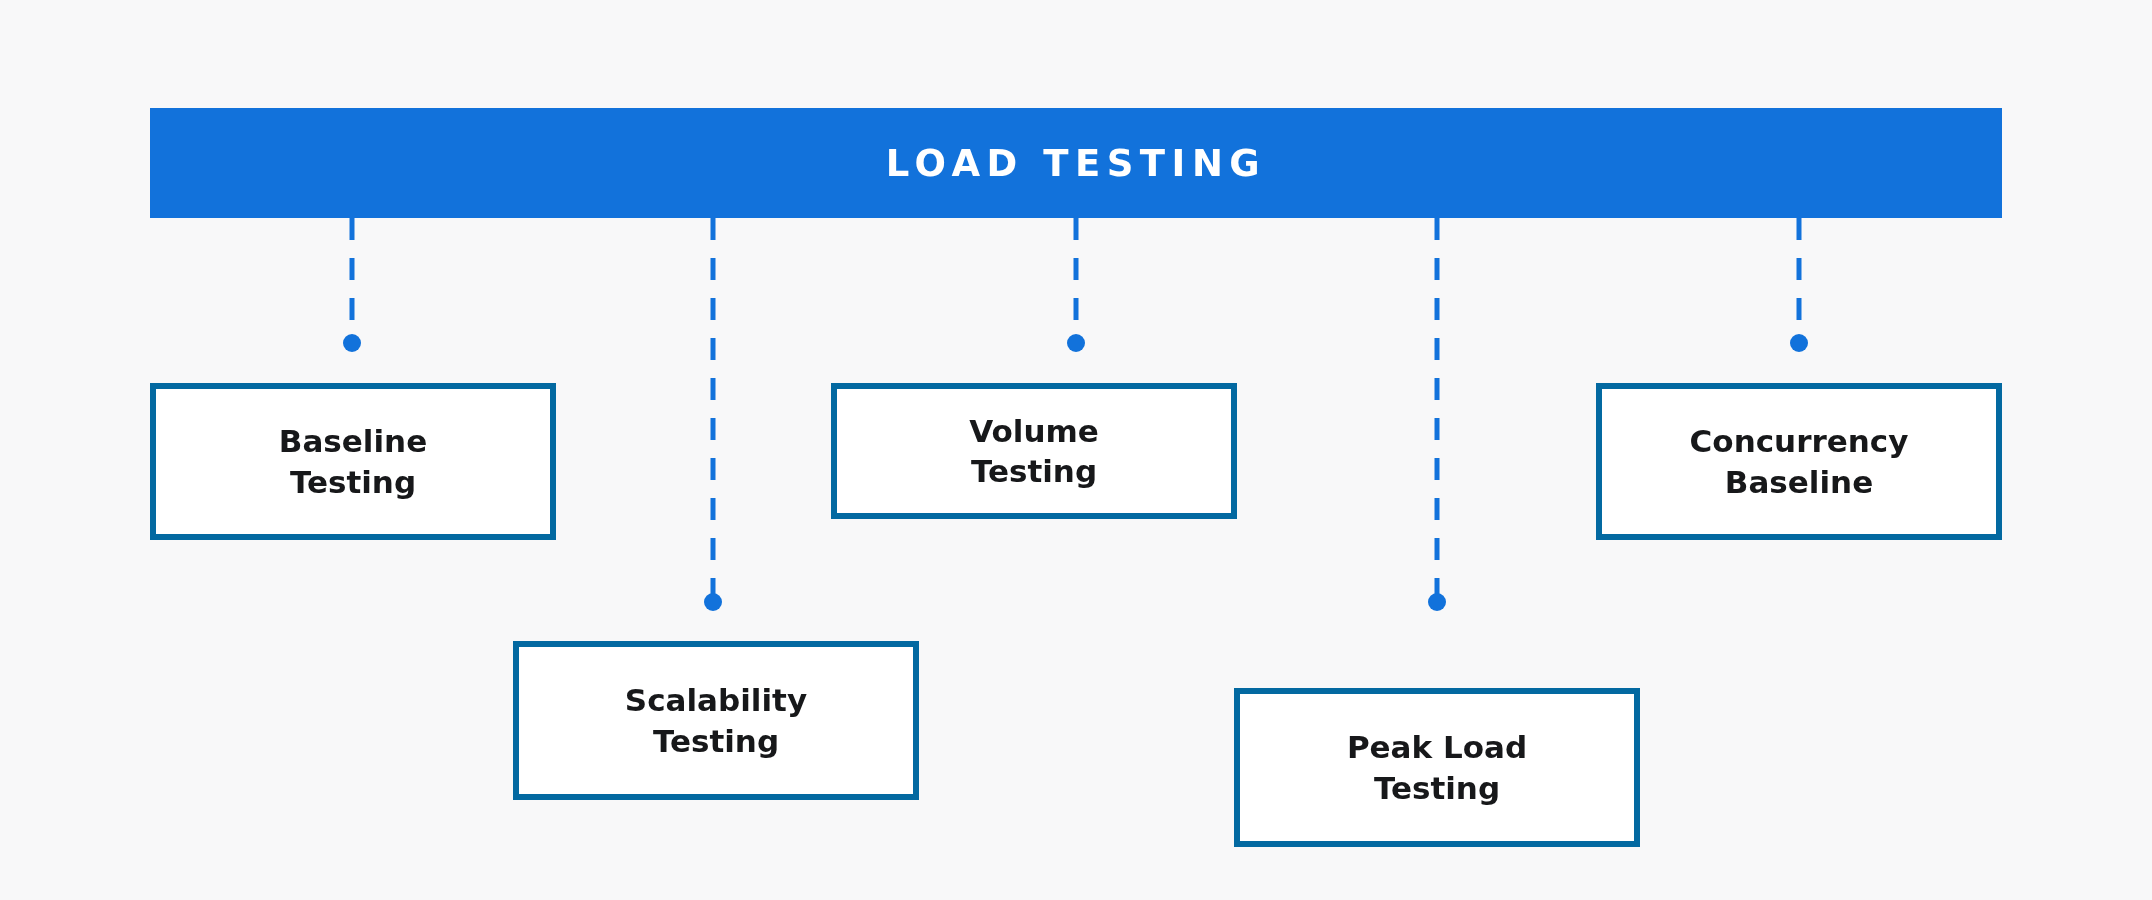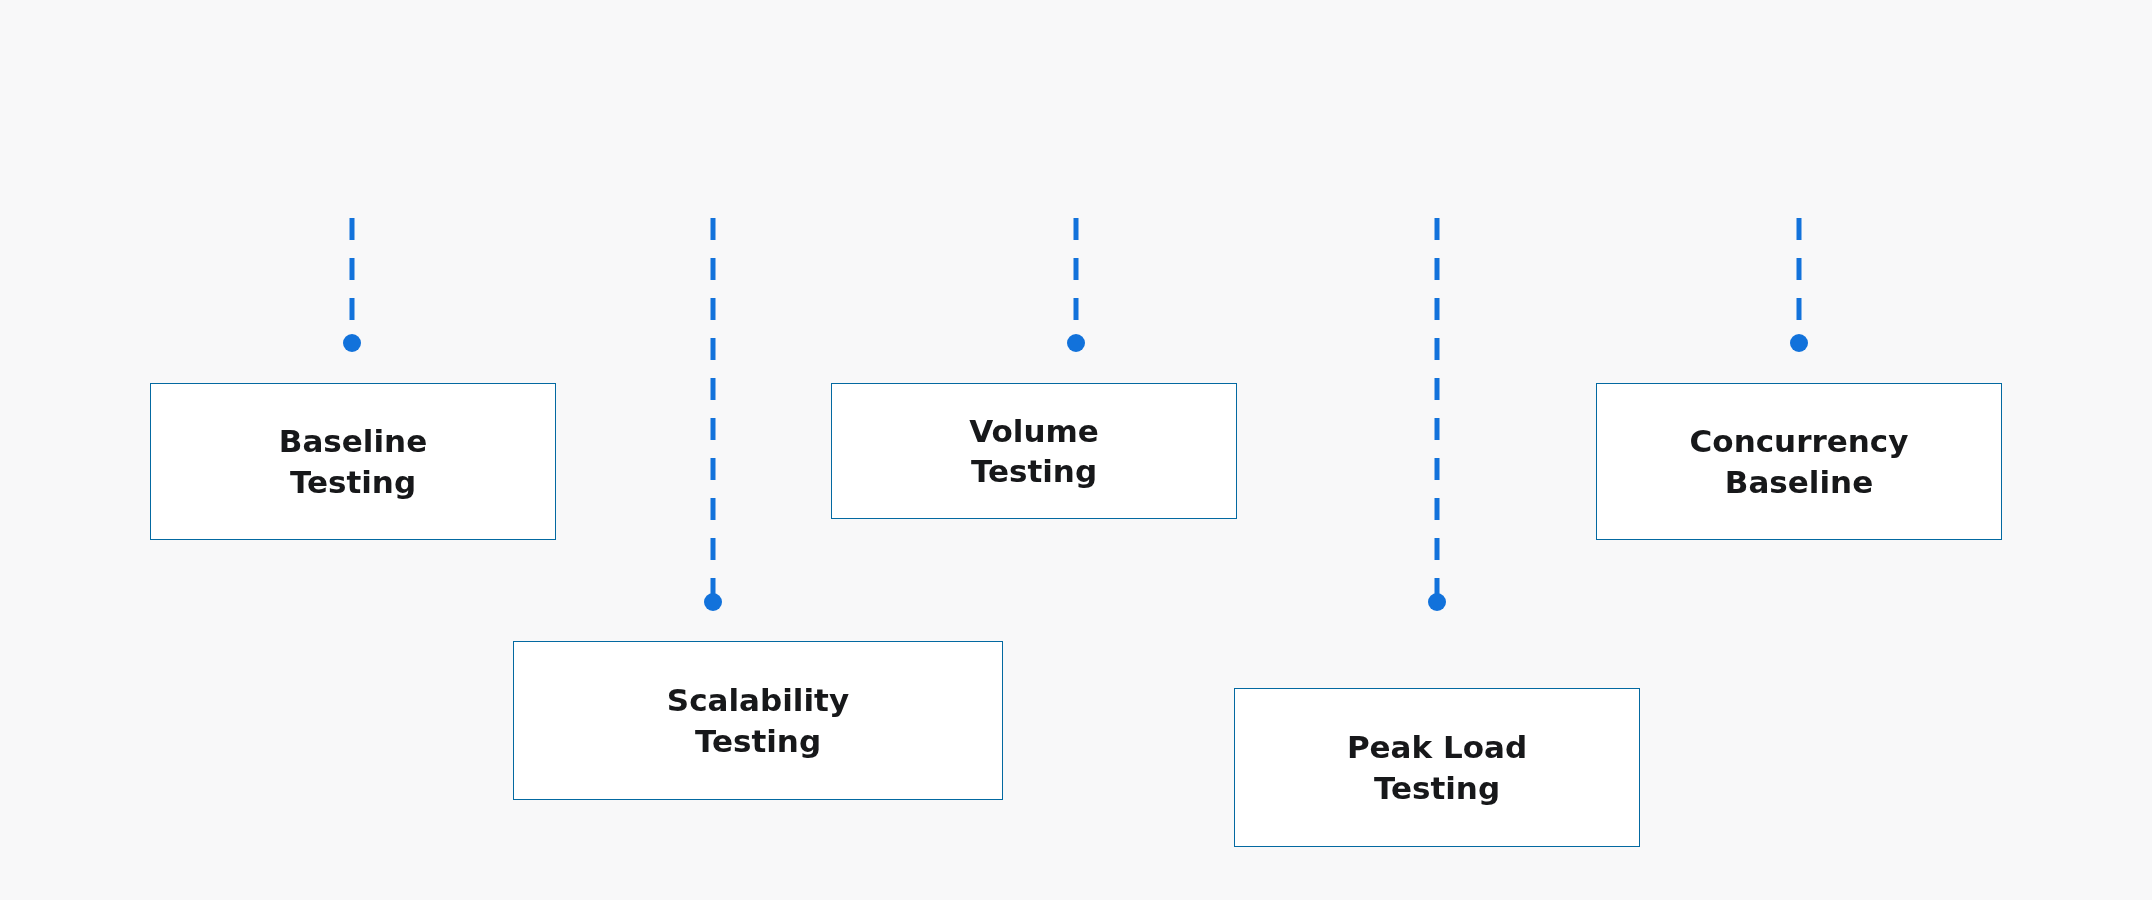--- a/index.html
+++ b/index.html
@@ -50,21 +50,21 @@
     left: 0;
     top: 0;
     width: 2152px;
     height: 900px;
   }
 
   
   .node-box {
     position: absolute;
     background: #ffffff;
-    border: 1px solid #0369a1;
+    border: 6px solid #0369a1;
     box-sizing: border-box;
     display: flex;
     flex-direction: column;
     align-items: center;
     justify-content: center;
   }
   .node-label {
     color: #17181a;
     font-size: 31px;
     font-weight: bold;
@@ -72,20 +72,23 @@
     text-align: center;
     white-space: pre-line;
     padding: 0 12px;
   }
 </style>
 </head>
 <body>
 
 <div id="diagram">
 
+  <div class="header-bar">
+    <div class="header-title">LOAD TESTING</div>
+  </div>
 
   <svg class="connector-layer" viewBox="0 0 2152 900" xmlns="http://www.w3.org/2000/svg">
     <g id="connectors-group">
         <line x1="352" y1="218" x2="352" y2="343" stroke="#1272db" stroke-width="5" stroke-dasharray="22 18"></line>
         <circle cx="352" cy="343" r="9" fill="#1272db"></circle>
         <line x1="713" y1="218" x2="713" y2="602" stroke="#1272db" stroke-width="5" stroke-dasharray="22 18"></line>
         <circle cx="713" cy="602" r="9" fill="#1272db"></circle>
         <line x1="1076" y1="218" x2="1076" y2="343" stroke="#1272db" stroke-width="5" stroke-dasharray="22 18"></line>
         <circle cx="1076" cy="343" r="9" fill="#1272db"></circle>
         <line x1="1437" y1="218" x2="1437" y2="602" stroke="#1272db" stroke-width="5" stroke-dasharray="22 18"></line>
@@ -93,21 +96,21 @@
         <line x1="1799" y1="218" x2="1799" y2="343" stroke="#1272db" stroke-width="5" stroke-dasharray="22 18"></line>
         <circle cx="1799" cy="343" r="9" fill="#1272db"></circle>
       </g>
   </svg>
 
   <div id="nodes-group">
       <div class="node-box" style="left: 150px; top: 383px; width: 406px; height: 157px;">
         <div class="node-label">Baseline
 Testing</div>
       </div>
-      <div class="node-box" style="left: 513px; top: 641px; width: 490px; height: 159px; justify-content: center;">
+      <div class="node-box" style="left: 513px; top: 641px; width: 406px; height: 159px; justify-content: center;">
         <div class="node-label">Scalability
 Testing</div>
       </div>
       <div class="node-box" style="left: 831px; top: 383px; width: 406px; height: 136px;">
         <div class="node-label">Volume
 Testing</div>
       </div>
       <div class="node-box" style="left: 1234px; top: 641px; width: 406px; height: 159px; margin-top: 47px;">
         <div class="node-label">Peak Load
 Testing</div>

